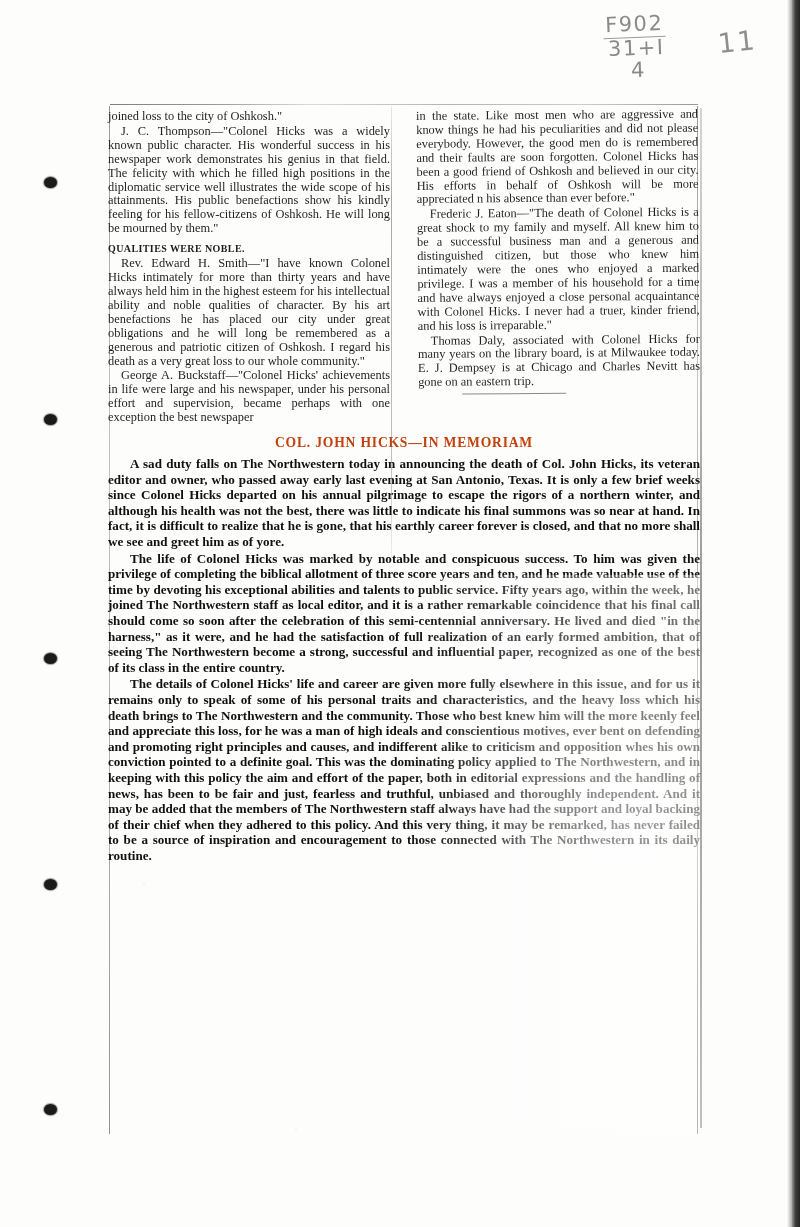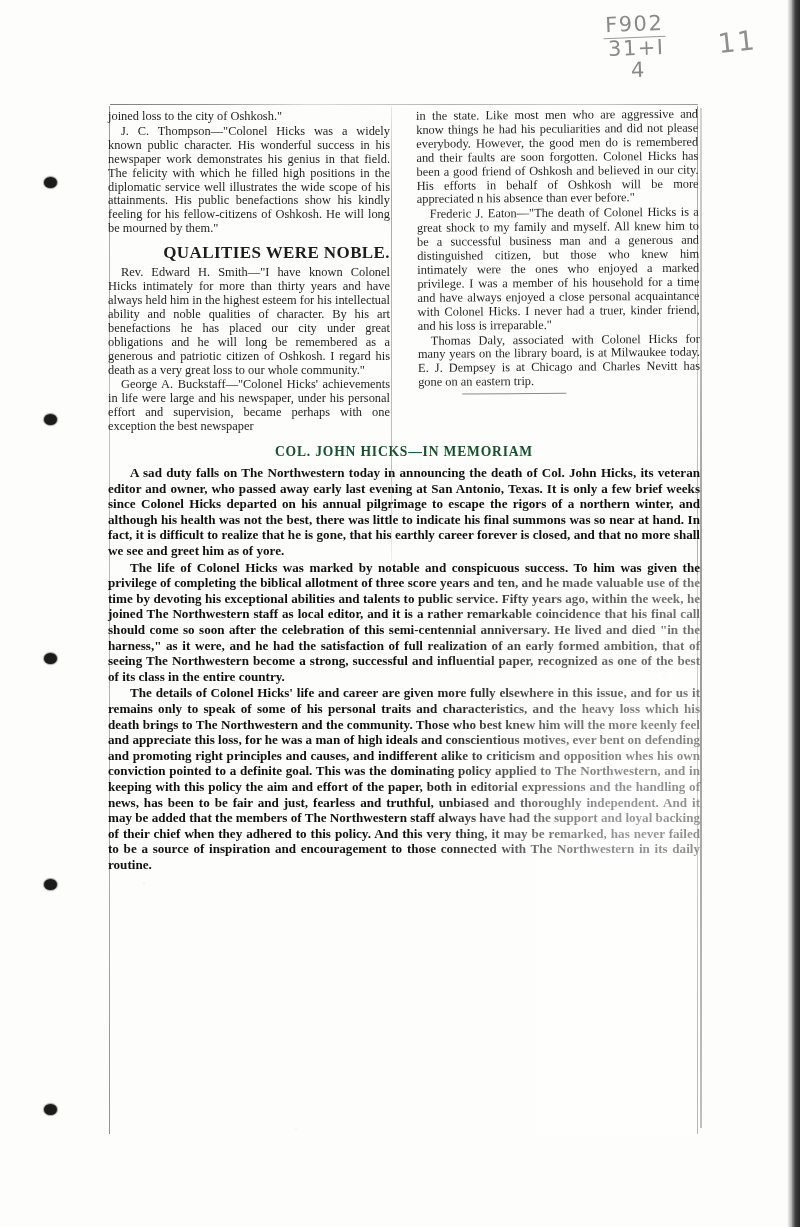--- a/index.html
+++ b/index.html
@@ -130,23 +130,23 @@
     line-height: 13.9px;
     text-align: justify;
     text-indent: 13px;
     margin: 0 0 1px 0;
     font-family: "Liberation Serif", serif;
     color: #1f1f1f;
   }
   .news-p.no-indent { text-indent: 0; }
 
   .sub-head {
-    font-size: 17px;
+    font-size: 10px;
     font-weight: bold;
-    text-align: right;
+    text-align: left;
     letter-spacing: .4px;
     margin: 7px 0 3px 0;
     font-family: "Liberation Serif", serif;
   }
 
   .short-rule {
     width: 104px;
     height: 1px;
     background: #8a8a8a;
     margin: 4px 0 2px 44px;
@@ -156,21 +156,21 @@
   #memoriam {
     margin-top: 9px;
   }
   #memoriam-head {
     font-size: 13.6px;
     font-weight: bold;
     text-align: center;
     letter-spacing: .8px;
     margin: 0 0 5px 0;
     font-family: "Liberation Serif", serif;
-    color: #14532d;
+    color: #c2410c;
   }
   .mem-p {
     font-size: 13.1px;
     line-height: 15.6px;
     text-align: justify;
     text-indent: 22px;
     margin: 0 0 1px 0;
     font-weight: bold;
     font-family: "Liberation Serif", serif;
     color: #111;

